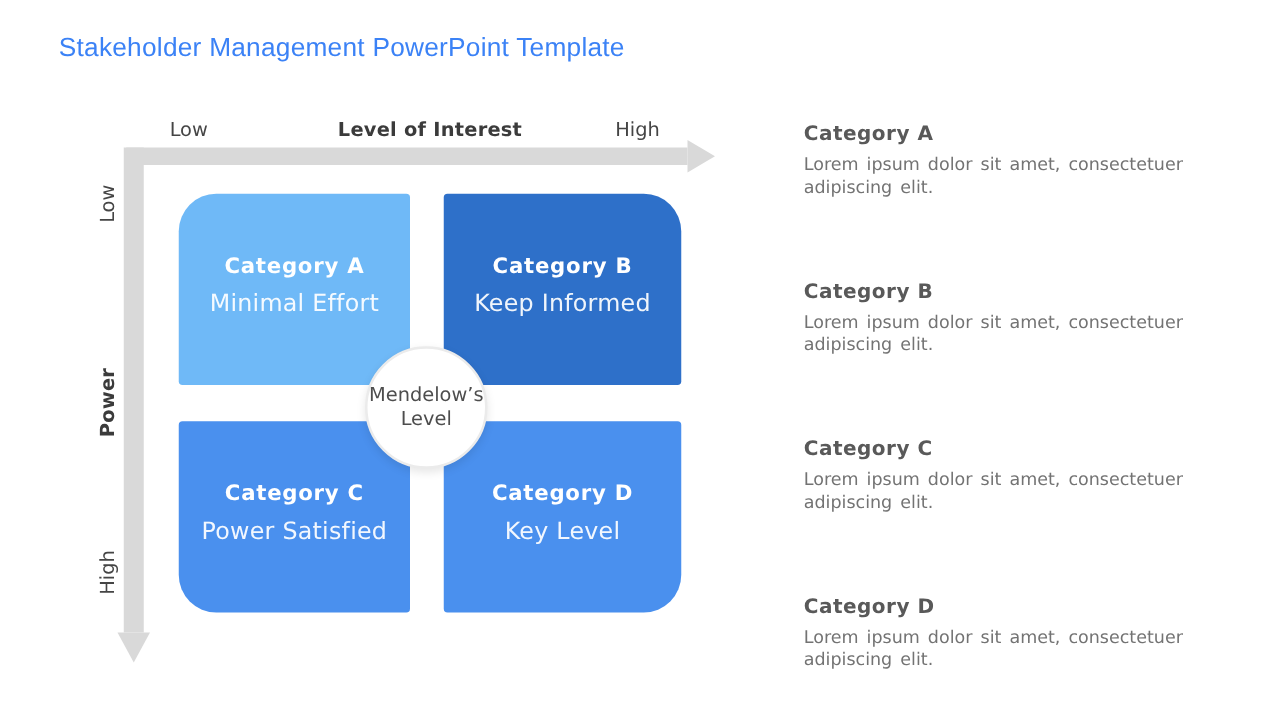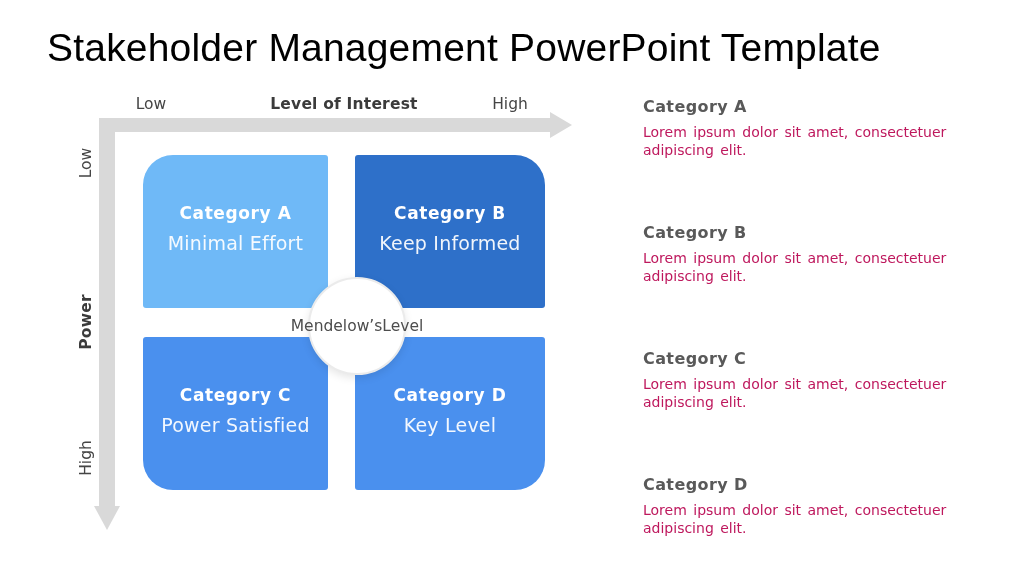--- a/index.html
+++ b/index.html
@@ -4,21 +4,21 @@
 <style>
   html,body{margin:0;padding:0;background:#fff;}
   #slide{
     position:relative;width:1024px;height:576px;background:#ffffff;
     font-family:"DejaVu Sans","Liberation Sans",sans-serif;overflow:hidden;
   }
   
   .page-title{
     position:absolute;left:47px;top:27px;
     font-family:"Liberation Sans",sans-serif;
-    font-size:39px;line-height:1.1;color:#000000;letter-spacing:.2px;
+    font-size:21px;line-height:1.1;color:#3b82f6;letter-spacing:.2px;
     white-space:nowrap;
   }
   
   .axis-top-label{
     position:absolute;top:95px;transform:translateX(-50%);
     font-size:15.5px;color:#454545;white-space:nowrap;
   }
   .axis-top-label.low{left:151px;}
   .axis-top-label.main{left:344px;font-weight:bold;color:#3b3b3b;letter-spacing:.2px;}
   .axis-top-label.high{left:510px;}
@@ -50,34 +50,34 @@
     text-align:center;
   }
   .quad-a{left:143px;top:155px;width:185px;height:153px;background:#6fb9f7;border-radius:30px 3px 3px 3px;}
   .quad-b{left:355px;top:155px;width:190px;height:153px;background:#2e70c9;border-radius:3px 30px 3px 3px;}
   .quad-c{left:143px;top:337px;width:185px;height:153px;background:#4a90ee;border-radius:3px 3px 3px 30px;}
   .quad-d{left:355px;top:337px;width:190px;height:153px;background:#4a90ee;border-radius:3px 3px 30px 3px;}
   .quad-title{font-size:17px;font-weight:bold;color:#ffffff;letter-spacing:.6px;}
   .quad-strategy{font-size:19px;color:rgba(255,255,255,.93);letter-spacing:.2px;}
   
   .center-circle{
-    position:absolute;left:308px;top:277px;width:98px;height:98px;border-radius:50%;
+    position:absolute;left:292px;top:277px;width:98px;height:98px;border-radius:50%;
     background:#ffffff;border:2px solid #ebebeb;box-sizing:border-box;
     box-shadow:0 3px 8px rgba(0,0,0,.10);
-    display:flex;align-items:center;justify-content:center;
+    display:flex;flex-direction:column;align-items:center;justify-content:center;
     font-size:15.5px;color:#4d4d4d;line-height:1.2;text-align:center;z-index:5;
   }
   
   .legend-item{position:absolute;left:643px;width:330px;}
   .legend-item.a{top:97px;}
   .legend-item.b{top:223px;}
   .legend-item.c{top:349px;}
   .legend-item.d{top:475px;}
   .legend-heading{font-size:16px;font-weight:bold;color:#595959;letter-spacing:.4px;margin-bottom:7px;}
-  .legend-body{font-size:14px;color:#be185d;line-height:1.3;word-spacing:2px;}
+  .legend-body{font-size:14px;color:#737373;line-height:1.3;word-spacing:2px;}
 </style>
 </head>
 <body>
 
 <div id="slide">
 
   <div class="page-title">Stakeholder Management PowerPoint Template</div>
 
   <div class="axis-top-label low">Low</div>
   <div class="axis-top-label main">Level of Interest</div>

